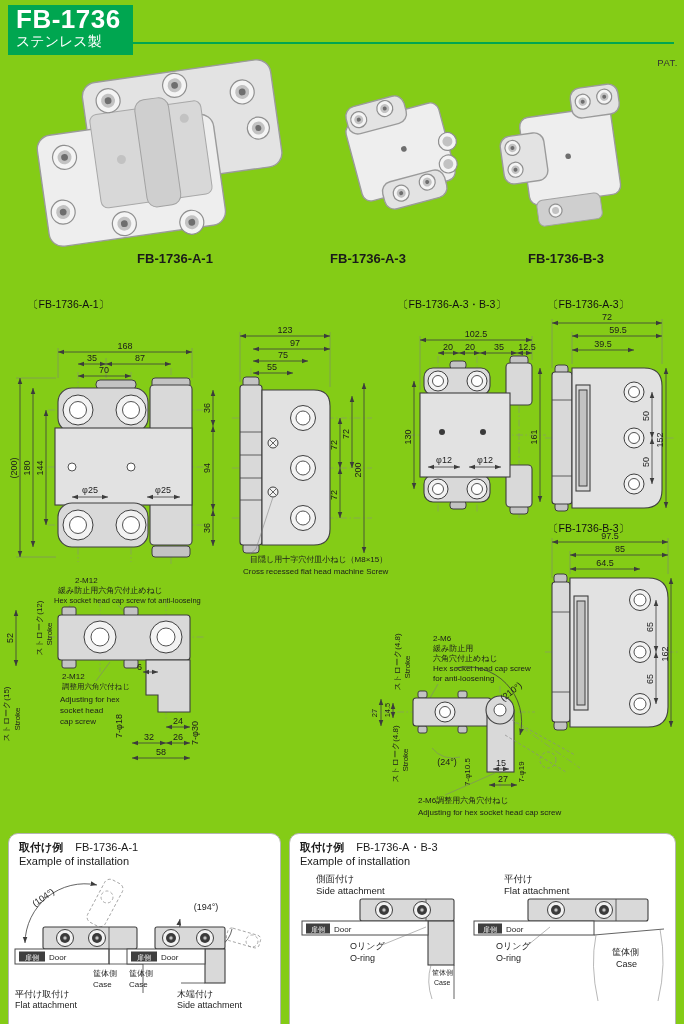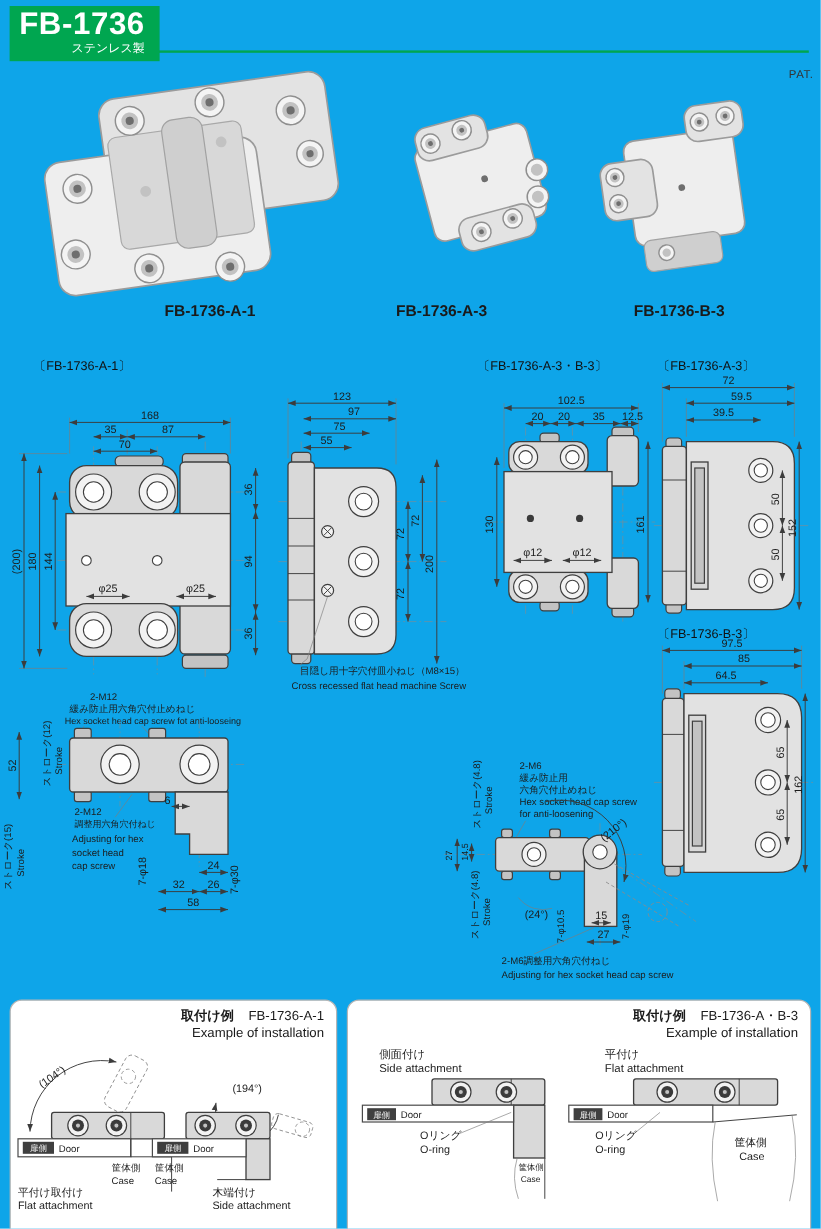--- a/index.html
+++ b/index.html
@@ -1,20 +1,20 @@
 <!DOCTYPE html>
 <html><head>
 <meta charset="utf-8">
 <style>
   html,body{margin:0;padding:0;background:#fff;}
-  .page{position:relative;width:684px;height:1024px;background:#0ea5e9;overflow:hidden;
-        font-family:"Liberation Sans",sans-serif;text-align:right;}
+  .page{position:relative;width:684px;height:1024px;background:#84cc16;overflow:hidden;
+        font-family:"Liberation Sans",sans-serif;}
   .badge{position:absolute;left:8px;top:5px;background:#00a650;color:#fff;padding:1px 12px 4px 8px;z-index:2;}
   .badge .model{font-size:26px;font-weight:bold;line-height:1.05;letter-spacing:.5px;}
-  .badge .mat{font-size:10px;margin-top:0;font-family:Liberation Mono, monospace;}
+  .badge .mat{font-size:14px;margin-top:0;font-family:Liberation Mono, monospace;}
   .green-line{position:absolute;left:96px;top:42px;width:578px;height:2px;background:#00a650;}
   .pat{position:absolute;right:6px;top:57px;font-size:9.5px;color:#333;letter-spacing:.5px;}
   svg{position:absolute;left:0;}
   #photos{top:52px;}
   #drawings{top:292px;}
   svg text{font-family:"Liberation Sans",sans-serif;fill:#1c1c1c;}
   .t9{font-size:9px}.t8{font-size:8px}.t75{font-size:7.5px}.t7{font-size:7px}.t95{font-size:9.5px}
   .ttl{font-size:10.5px;fill:#111}
   .mid{text-anchor:middle}
   .wht{fill:#fff}

